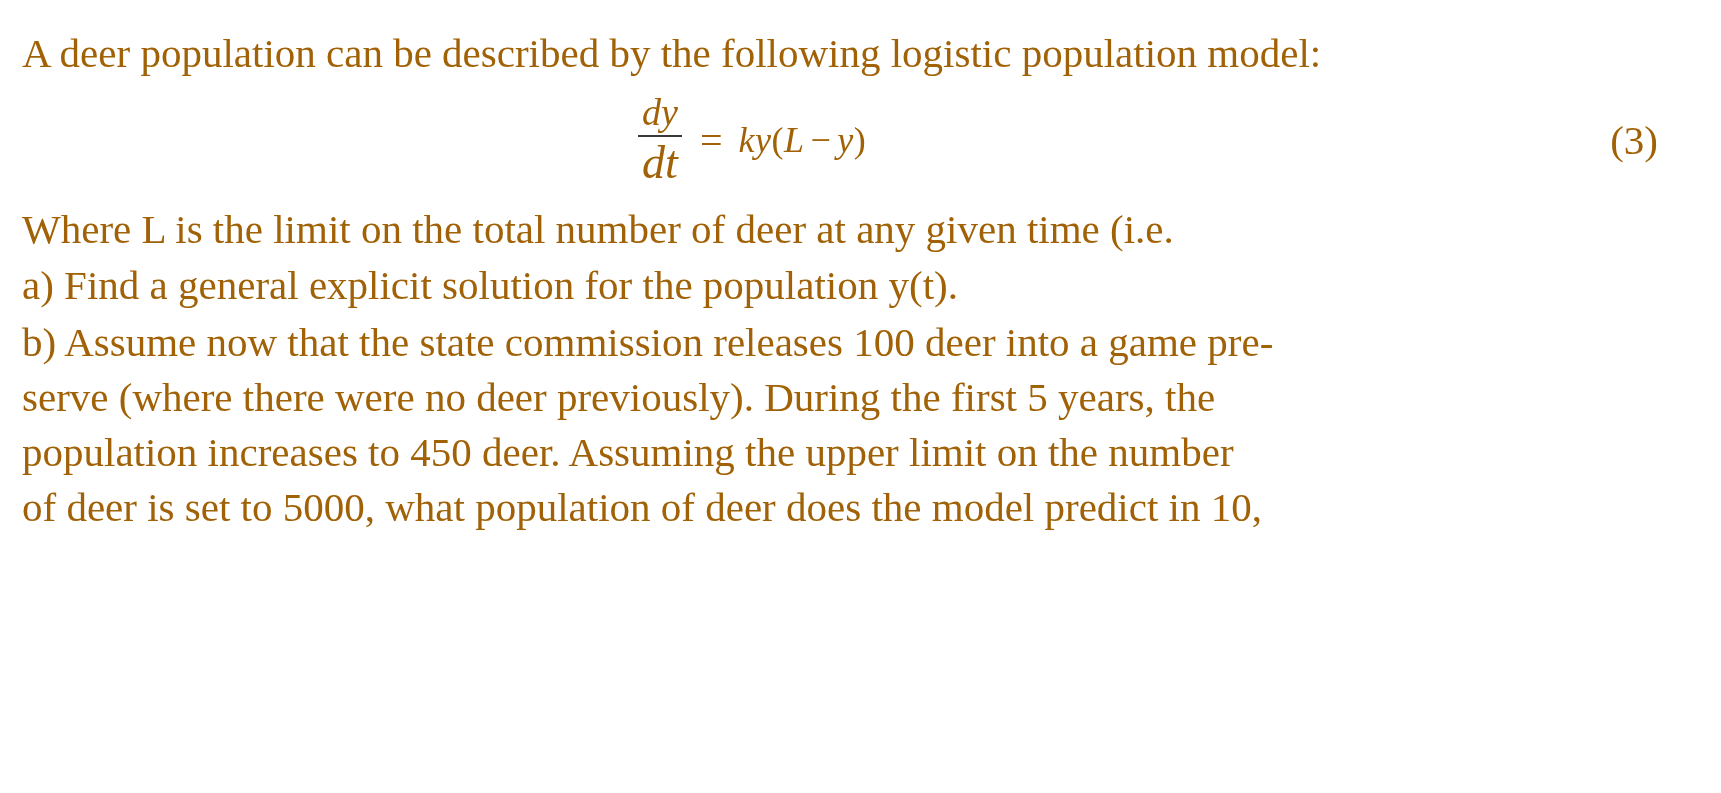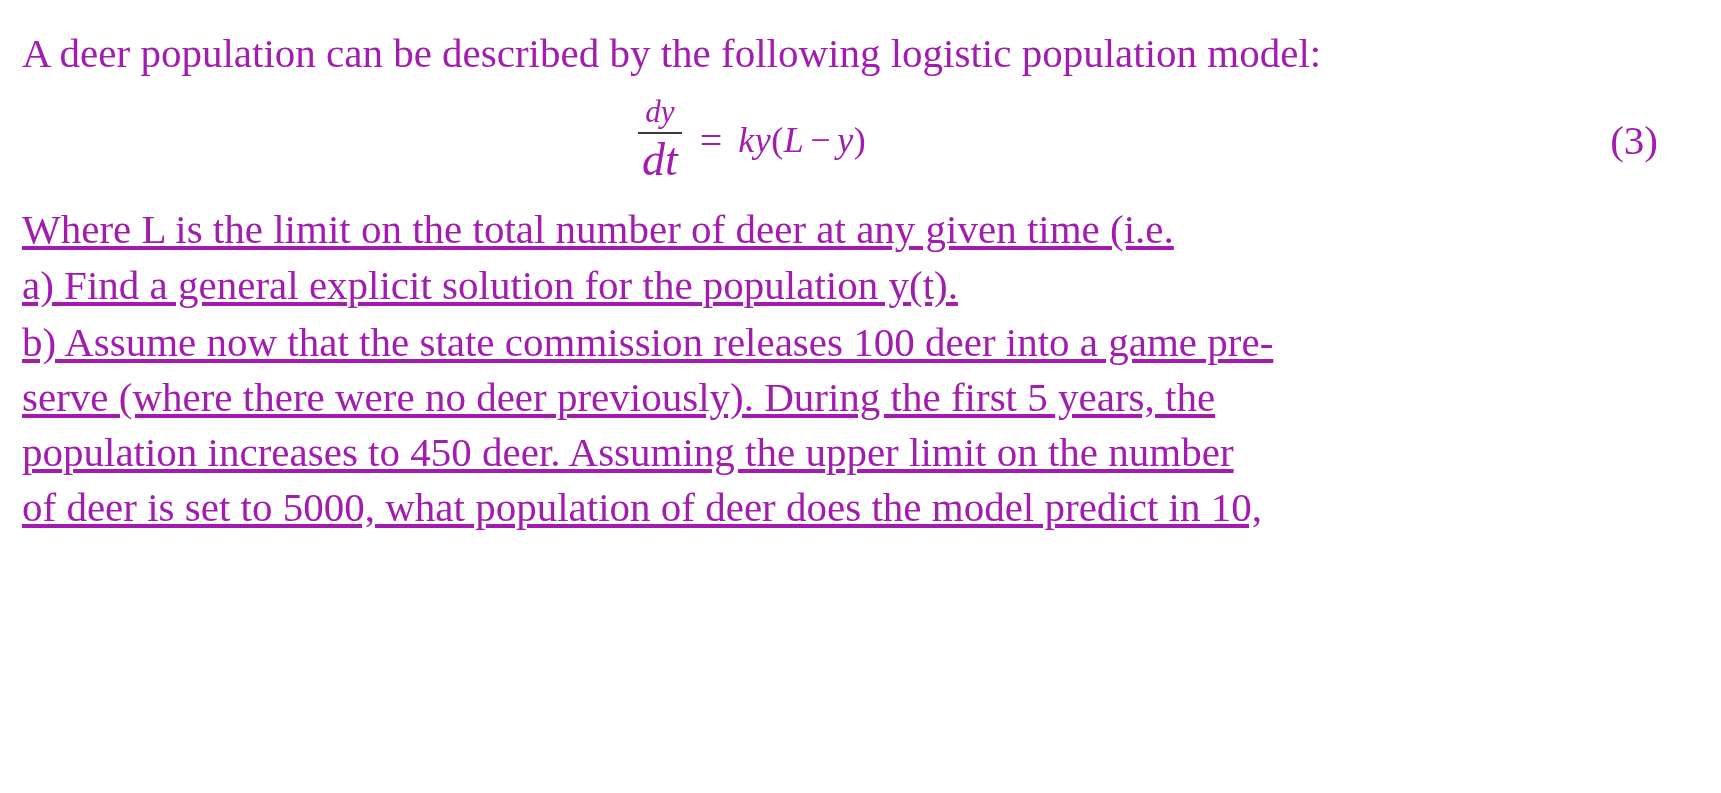--- a/index.html
+++ b/index.html
@@ -6,40 +6,39 @@
     margin: 0;
     padding: 0;
     background: #ffffff;
   }
   .page {
     position: relative;
     width: 1721px;
     height: 793px;
     background: #ffffff;
     font-family: "Liberation Serif", "DejaVu Serif", serif;
-    color: #a21caf;
+    color: #a16207;
     overflow: hidden;
   }
   .content {
     position: absolute;
     left: 22px;
     top: 26px;
     width: 1670px;
   }
   .para {
     font-size: 41px;
     line-height: 1.32;
     text-align: justify;
     text-justify: inter-word;
     margin: 0;
     width: 1650px;
   }
   .lines-block {
     margin-top: 2px;
-    text-decoration: underline;
   }
   .line {
     font-size: 41px;
     line-height: 1.34;
     white-space: nowrap;
   }
   .eq-row {
     display: flex;
     align-items: center;
     width: 1650px;
@@ -63,21 +62,21 @@
   }
   .frac {
     display: inline-flex;
     flex-direction: column;
     align-items: center;
     vertical-align: middle;
     margin: 0 6px;
     font-style: italic;
   }
   .frac .num {
-    font-size: 31px;
+    font-size: 38px;
     line-height: 1.05;
     padding: 0 4px;
   }
   .frac .bar {
     width: 100%;
     height: 2px;
     background: #3a3a3a;
     margin: 3px 0 2px 0;
   }
   .frac .den {

